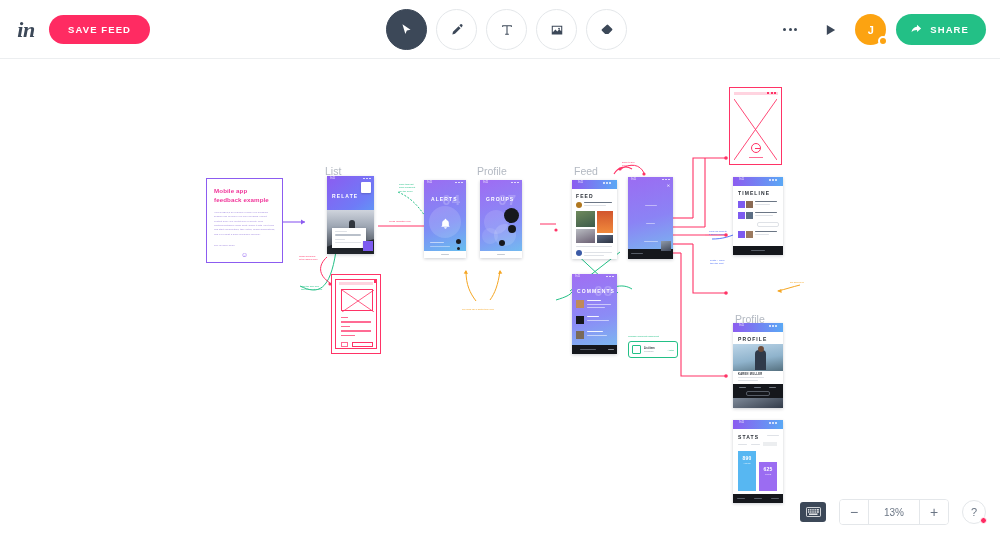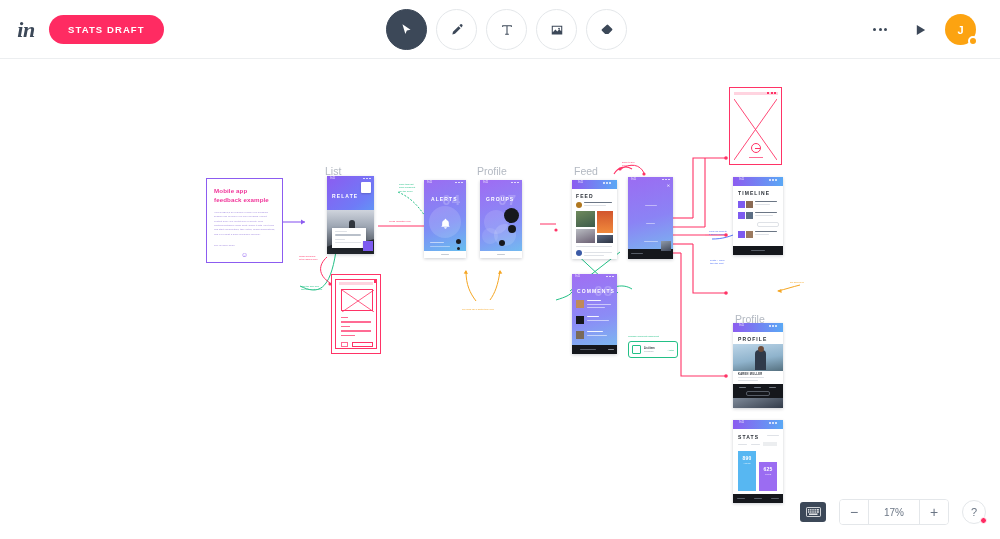--- a/index.html
+++ b/index.html
@@ -227,21 +227,21 @@
     position: absolute; right: -2px; bottom: -1px;
     width: 7px; height: 7px; border-radius: 50%;
     background: #ff2b62; border: 1.5px solid #ffffff;
   }
 </style>
 </head>
 <body>
 
 <div class="header">
   <div class="logo">in</div>
-  <button class="save-draft">STATS DRAFT</button>
+  <button class="save-draft">SAVE FEED</button>
 
   <div class="tools">
     <div class="tool active">
       <svg width="13" height="13" viewBox="0 0 16 16">
           <path d="M3 1.5 L13 8.3 L8.4 9.2 L6.6 13.6 Z" fill="currentColor"></path>
         </svg>
     </div>
     <div class="tool">
       <svg width="14" height="14" viewBox="0 0 16 16">
           <path d="M11.6 1.8a1.6 1.6 0 0 1 2.3 2.3l-.9.9-2.3-2.3.9-.9zM9.8 3.6l2.3 2.3-6.4 6.4-3 .7.7-3 6.4-6.4z" fill="currentColor"></path>
@@ -272,20 +272,26 @@
     </div>
     <div class="play-btn">
       <svg width="13" height="14" viewBox="0 0 14 14">
           <path d="M3 1.6 L12 7 L3 12.4 Z" fill="#3c4858"></path>
         </svg>
     </div>
     <div class="avatar-wrap">
       <div class="avatar">J</div>
       <div class="avatar-dot"></div>
     </div>
+    <button class="share-btn">
+      <svg width="13" height="13" viewBox="0 0 16 16">
+          <path d="M8.6 2.3v2.4C4.9 5 2.4 7.6 1.8 11.4c1.6-1.9 3.8-2.8 6.8-2.8v2.6l5.1-4.5-5.1-4.4z" fill="#fff"></path>
+        </svg>
+      <span>SHARE</span>
+    </button>
   </div>
 </div>
 
 <div class="canvas">
 
   <svg class="svg-layer" viewBox="0 0 1000 480">
 
     <path d="M283 163 H305" stroke="#8c5cf0" stroke-width="1.1" fill="none"></path>
     <path d="M305 163 l-4 -2.4 v4.8 z" fill="#8c5cf0"></path>
 
@@ -709,20 +715,20 @@
           <rect x="5" y="5.2" width="1.6" height="1.6"></rect>
         <rect x="7.6" y="5.2" width="1.6" height="1.6"></rect>
           <rect x="10.2" y="5.2" width="1.6" height="1.6"></rect>
         <rect x="12.8" y="5.2" width="2.6" height="1.6"></rect>
         <rect x="3.6" y="7.8" width="10.2" height="1.6"></rect>
       </g>
     </svg>
   </div>
   <div class="zoom-group">
     <button class="zoom-btn">−</button>
-    <div class="zoom-val">17%</div>
+    <div class="zoom-val">13%</div>
     <button class="zoom-btn">+</button>
   </div>
   <div class="help-btn">
     <span>?</span>
     <span class="help-dot"></span>
   </div>
 </div>
 
 </body></html>

